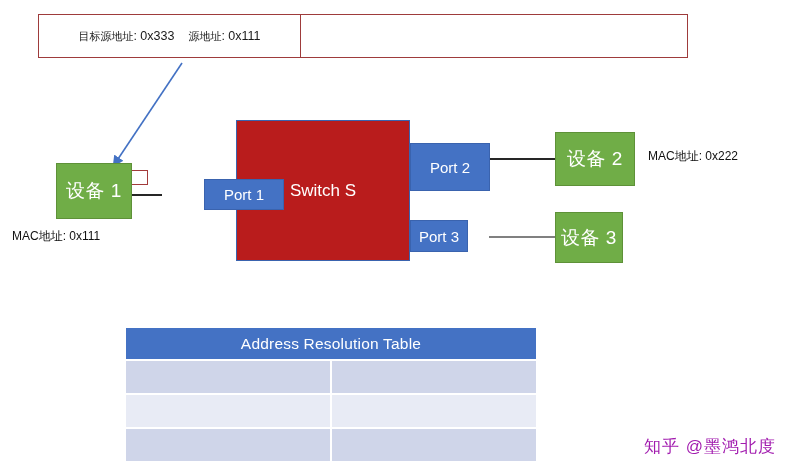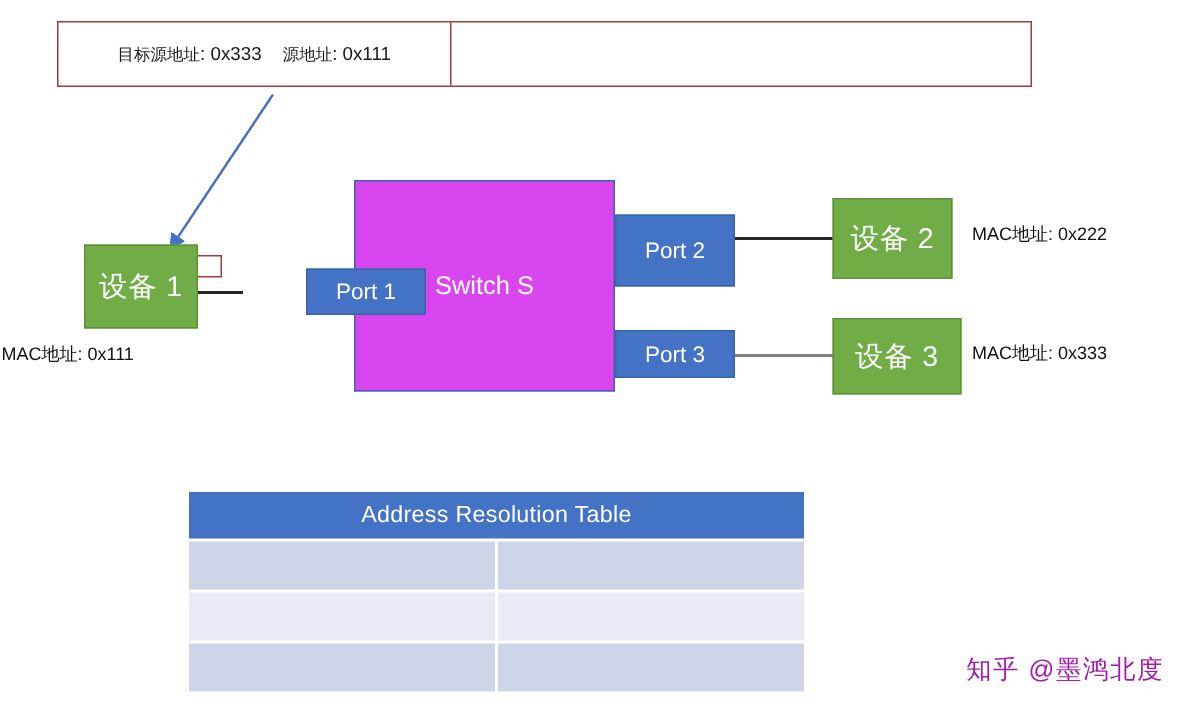--- a/index.html
+++ b/index.html
@@ -78,39 +78,39 @@
     box-sizing: border-box;
     display: flex;
     align-items: center;
     justify-content: center;
     color: #ffffff;
     font-size: 19px;
     letter-spacing: 0.5px;
   }
   #device1 { left: 16px;  top: 163px; width: 76px; height: 56px; margin-left: 40px; }
   #device2 { left: 555px; top: 132px; width: 80px; height: 54px; }
-  #device3 { left: 555px; top: 212px; width: 86px; height: 51px; }
+  #device3 { left: 555px; top: 212px; width: 68px; height: 51px; }
 
   .mac-label {
     position: absolute;
     font-size: 12px;
     color: #101010;
     white-space: nowrap;
   }
-  #mac1 { left: 1px;  top: 228px; }
+  #mac1 { left: 12px;  top: 228px; }
   #mac2 { left: 648px; top: 148px; }
   #mac3 { left: 648px; top: 227px; }
 
   .switch-box {
     position: absolute;
     left: 236px;
     top: 120px;
     width: 174px;
     height: 141px;
-    background: #d946ef;
+    background: #b91c1c;
     border: 1px solid #3A63AE;
     box-sizing: border-box;
     display: flex;
     align-items: center;
     justify-content: center;
     color: #ffffff;
     font-size: 17px;
   }
 
   .port-tab {
@@ -119,21 +119,21 @@
     border: 1px solid #3A63AE;
     box-sizing: border-box;
     display: flex;
     align-items: center;
     justify-content: center;
     color: #ffffff;
     font-size: 15px;
   }
   #port1 { left: 160px; top: 179px; width: 80px; height: 31px; margin-left: 44px; }
   #port2 { left: 410px; top: 143px; width: 80px; height: 48px; }
-  #port3 { left: 410px; top: 220px; width: 80px; height: 32px; }
+  #port3 { left: 410px; top: 220px; width: 58px; height: 32px; }
 
   
   .wire {
     position: absolute;
     background: #262626;
     height: 1.5px;
   }
   .wire.grey { background: #808080; }
   #wire1 { left: 92px;  top: 194px; width: 70px; }
   #wire2 { left: 489px; top: 158px; width: 67px; }
@@ -253,21 +253,20 @@
   </div>
   <div class="device" id="device2">
     <span>设备 2</span>
   </div>
   <div class="device" id="device3">
     <span>设备 3</span>
   </div>
 
   <div class="mac-label" id="mac1">MAC地址: 0x111</div>
   <div class="mac-label" id="mac2">MAC地址: 0x222</div>
-  <div class="mac-label" id="mac3">MAC地址: 0x333</div>
 
   <div class="art">
     <div class="art-header">Address Resolution Table</div>
     <div class="art-row odd">
       <div class="cell c1"></div>
       <div class="cell c2"></div>
     </div>
     <div class="art-row even">
       <div class="cell c1"></div>
       <div class="cell c2"></div>

